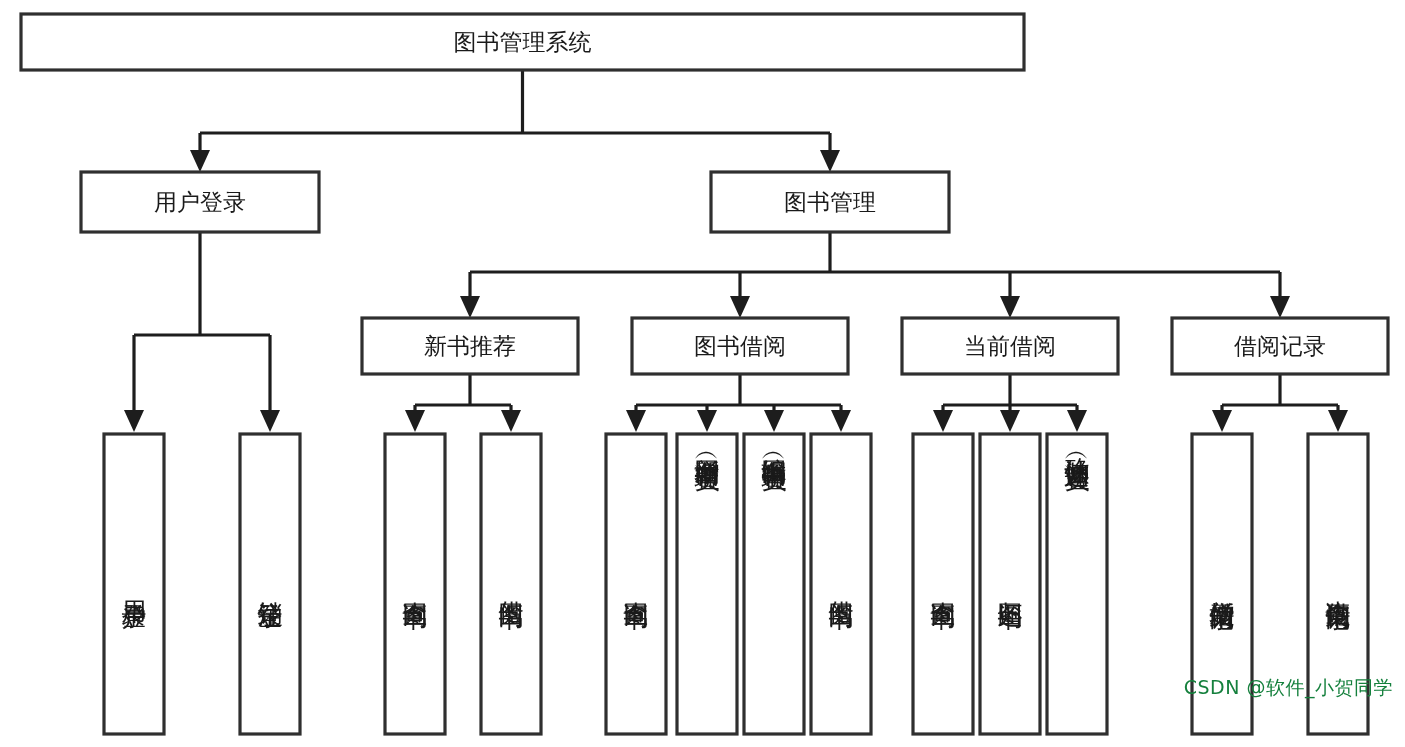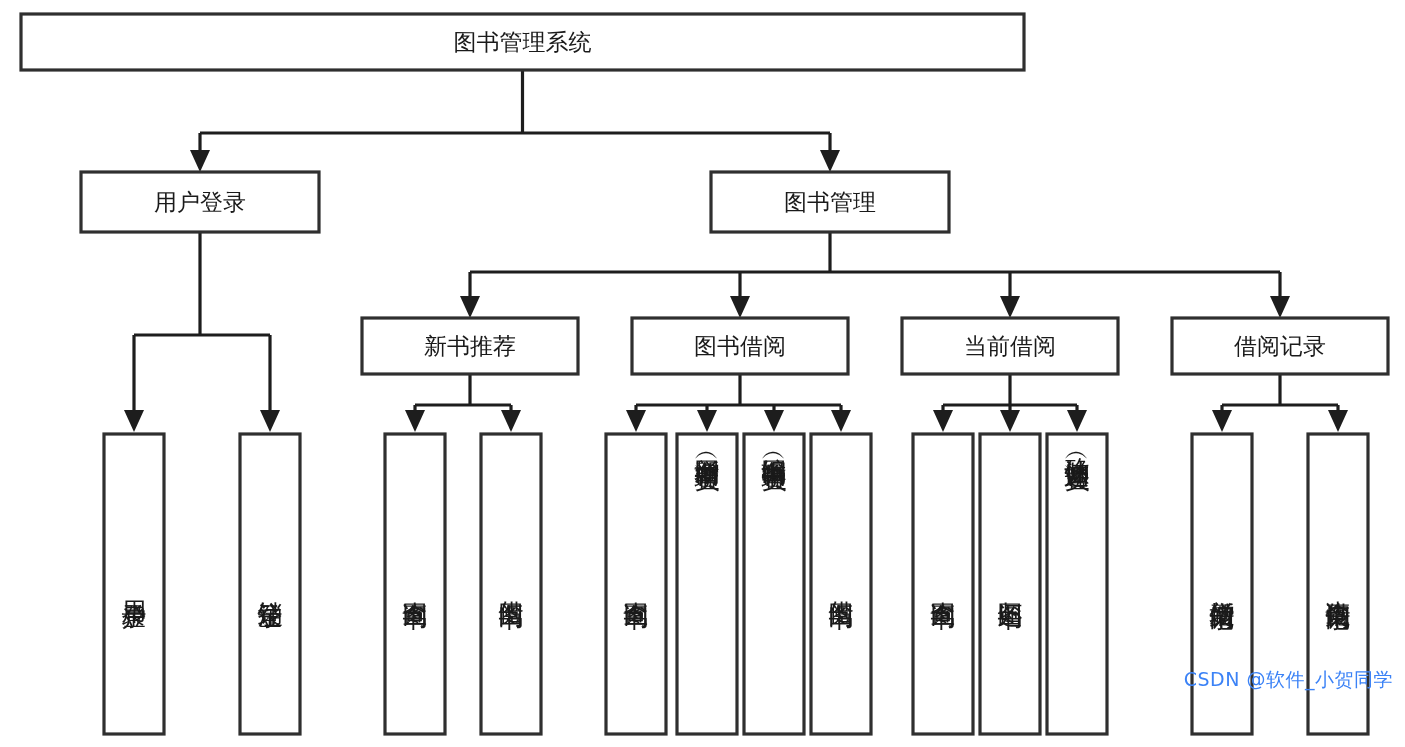--- a/index.html
+++ b/index.html
@@ -66,24 +66,24 @@
     color: #1a1a1a;
     white-space: nowrap;
   }
   .vlabel-box.align-top {
     align-items: flex-start;
     padding-top: 4px;
   }
   .watermark {
     position: absolute;
     right: 12px;
-    bottom: 12px;
+    bottom: 4px;
     font-family: "DejaVu Sans", "Liberation Sans", sans-serif;
     font-size: 19px;
-    color: #3b82f6;
+    color: #15803d;
     white-space: nowrap;
     letter-spacing: 0.5px;
   }
 </style>
 </head>
 <body>
 
 <div id="diagram-root">
 
   <svg id="flowchart" viewBox="0 0 1405 747">

